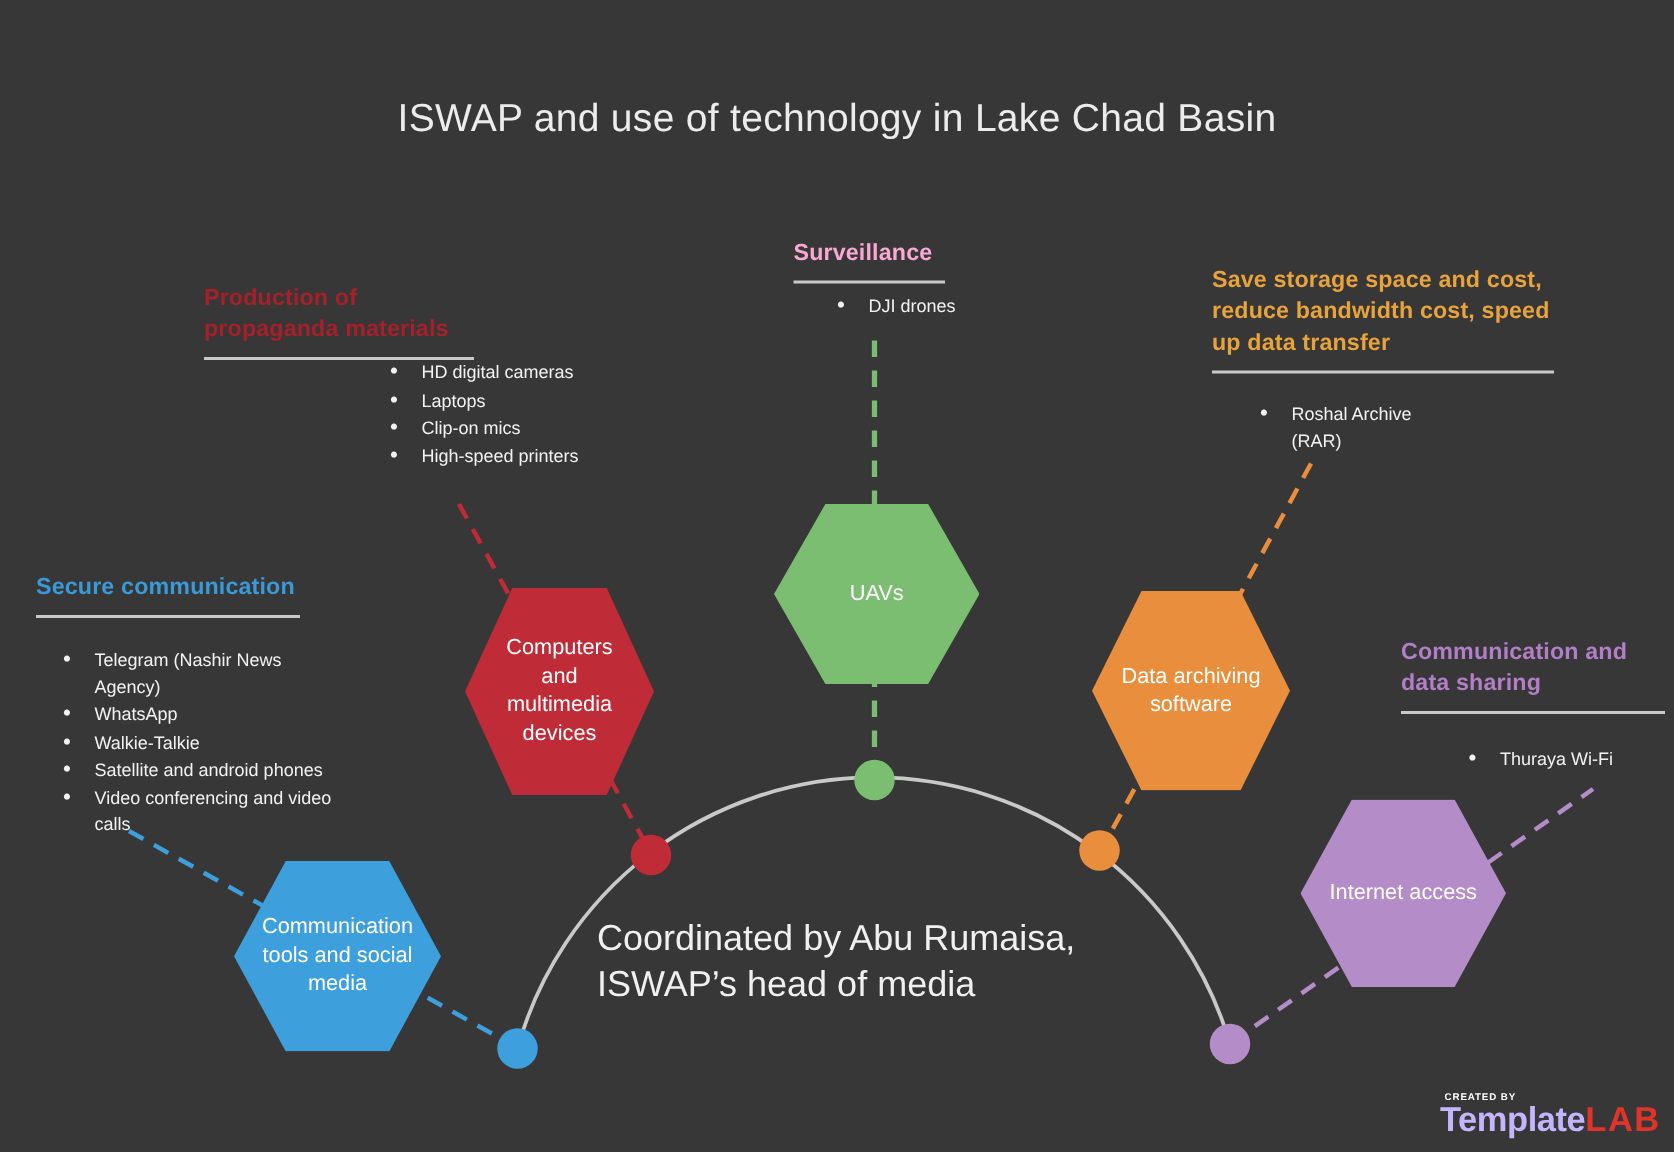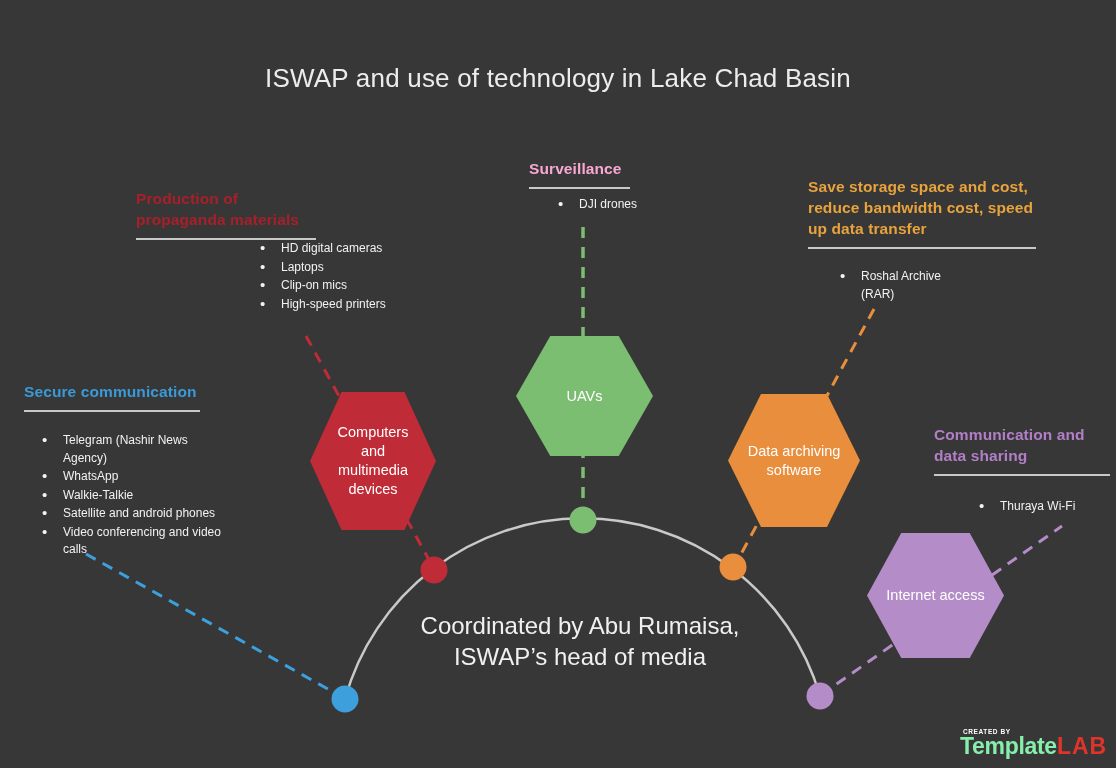--- a/index.html
+++ b/index.html
@@ -50,27 +50,27 @@
   ul.cat-list li::before{content:"\2022";position:absolute;left:2px;top:-1px;font-size:15px;}
   .list-0{left:40px;top:432px;width:190px;}
   .list-1{left:258px;top:240px;width:150px;}
   .list-2{left:556px;top:196px;width:130px;}
   .list-3{left:838px;top:268px;width:118px;}
   .list-4{left:977px;top:498px;width:140px;}
 
   
   .center-caption{
     position:absolute;z-index:3;left:398px;top:610px;width:364px;
-    text-align:center;color:#f0f0f0;font-size:24px;line-height:31px;
+    text-align:left;color:#f0f0f0;font-size:24px;line-height:31px;
   }
 
   
   .logo{position:absolute;z-index:3;left:960px;top:728px;white-space:nowrap;}
   .logo .created-by{display:block;color:#ffffff;font-size:6.5px;font-weight:bold;letter-spacing:.6px;margin-left:3px;}
-  .logo .brand{color:#86efac;font-size:23px;font-weight:bold;letter-spacing:-.3px;line-height:22px;}
+  .logo .brand{color:#c4b5fd;font-size:23px;font-weight:bold;letter-spacing:-.3px;line-height:22px;}
   .logo .brand-accent{color:#e0342b;letter-spacing:1px;}
 </style>
 </head>
 <body>
 
 <div class="stage">
 
   <div class="title">ISWAP and use of technology in Lake Chad Basin</div>
 
   <svg class="connectors" width="1116" height="768" viewBox="0 0 1116 768">
@@ -83,20 +83,23 @@
     <line x1="874" y1="309" x2="734" y2="567" stroke="#e88e3c" stroke-width="3" stroke-dasharray="11 8"></line>
     <line x1="821" y1="695" x2="1062" y2="526" stroke="#b48cc8" stroke-width="3" stroke-dasharray="11 8"></line>
 
     <circle cx="345" cy="699" r="13.5" fill="#3d9fdc"></circle>
     <circle cx="434" cy="570" r="13.5" fill="#bf2b36"></circle>
     <circle cx="583" cy="520" r="13.5" fill="#7cbe71"></circle>
     <circle cx="733" cy="567" r="13.5" fill="#e88e3c"></circle>
     <circle cx="820" cy="696" r="13.5" fill="#b48cc8"></circle>
   </svg>
 
+  <div class="hex hex-0">
+    <span>Communication tools and social media</span>
+  </div>
   <div class="hex hex-1">
     <span>Computers and multimedia devices</span>
   </div>
   <div class="hex hex-2">
     <span>UAVs</span>
   </div>
   <div class="hex hex-3">
     <span>Data archiving software</span>
   </div>
   <div class="hex hex-4">

